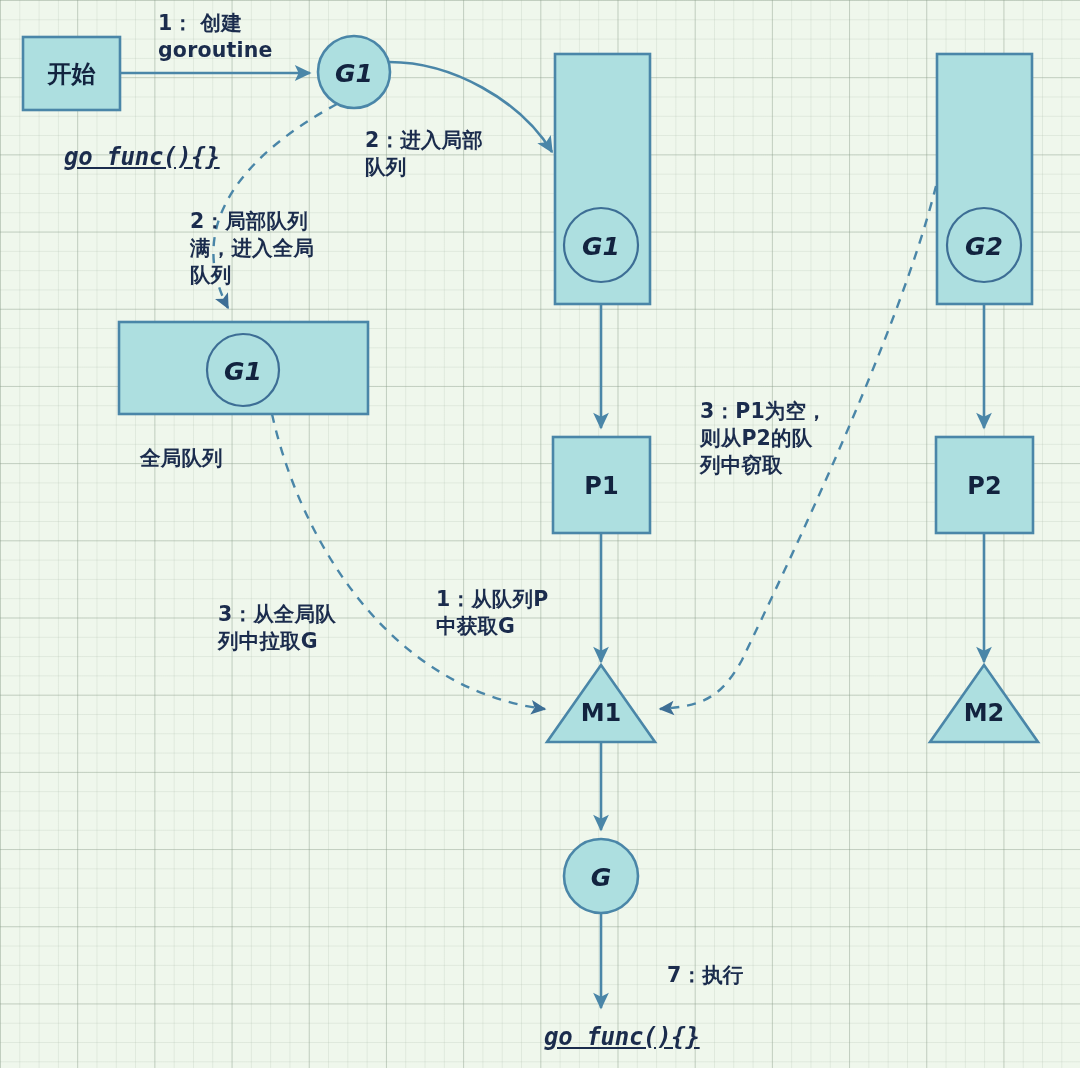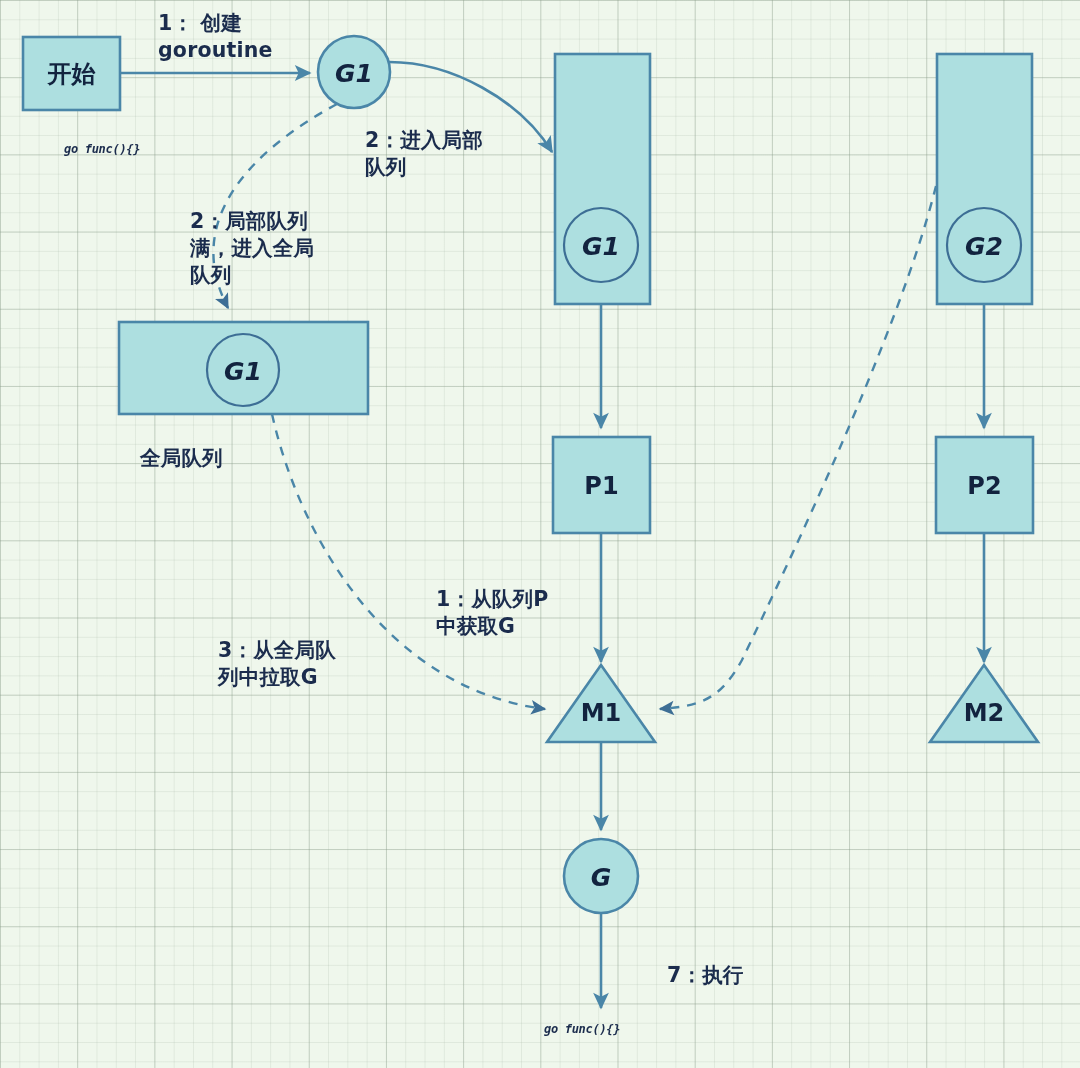--- a/index.html
+++ b/index.html
@@ -77,22 +77,23 @@
     font-weight: bold;
     font-size: 20.5px;
     line-height: 1.32;
     white-space: pre-line;
     letter-spacing: 0.2px;
   }
   .ann.center { text-align: left; }
   .ann.mono {
     font-family: "DejaVu Sans Mono", "Liberation Mono", monospace;
     font-style: italic;
-    font-size: 12px;
+    font-size: 24px;
     letter-spacing: -0.3px;
+    text-decoration: underline;
   }
 </style>
 </head>
 <body>
 
 <div id="canvas-root">
 
   <svg id="diagram-svg" viewBox="0 0 1080 1068">
     <defs>
       <marker id="arrowSolid" viewBox="0 0 12 12" refX="10.5" refY="6" markerWidth="7" markerHeight="7" orient="auto-start-reverse">
@@ -208,25 +209,28 @@
 
   <div class="ann" style="left:365px; top:98px;margin-top:29px;">2：进入局部
 队列</div>
 
   <div class="ann center" style="left:190px; top:208px; width:178px;">2：局部队列
 满，进入全局
 队列</div>
 
   <div class="ann center" style="left:140px; top:445px; width:168px;">全局队列</div>
 
-  <div class="ann center" style="left:218px; top:601px; width:176px;margin-top:36px;">3：从全局队
+  <div class="ann center" style="left:218px; top:601px; width:176px;">3：从全局队
 列中拉取G</div>
 
   <div class="ann center" style="left:436px; top:586px; width:156px;">1：从队列P
 中获取G</div>
 
+  <div class="ann center" style="left:700px; top:398px; width:176px;">3：P1为空，
+则从P2的队
+列中窃取</div>
 
 
   <div class="ann" style="left:667px; top:962px;">7：执行</div>
 
   <div class="ann mono" style="left:544px; top:1022px;">go func(){}</div>
 
 </div>
 
 </body></html>

